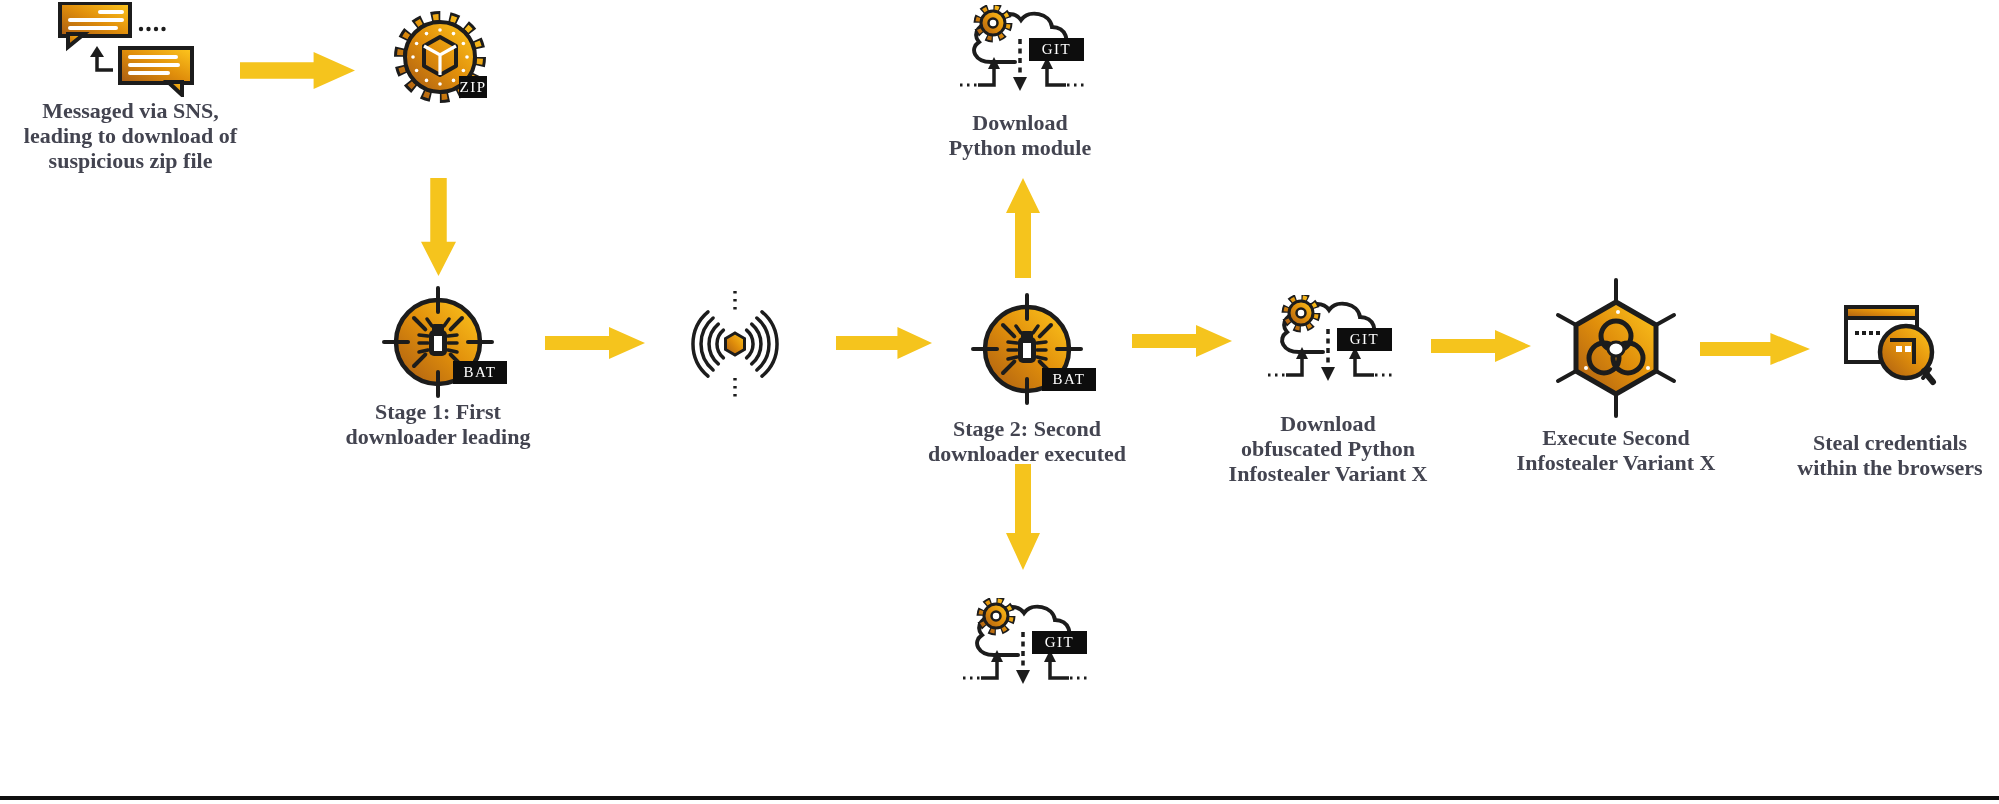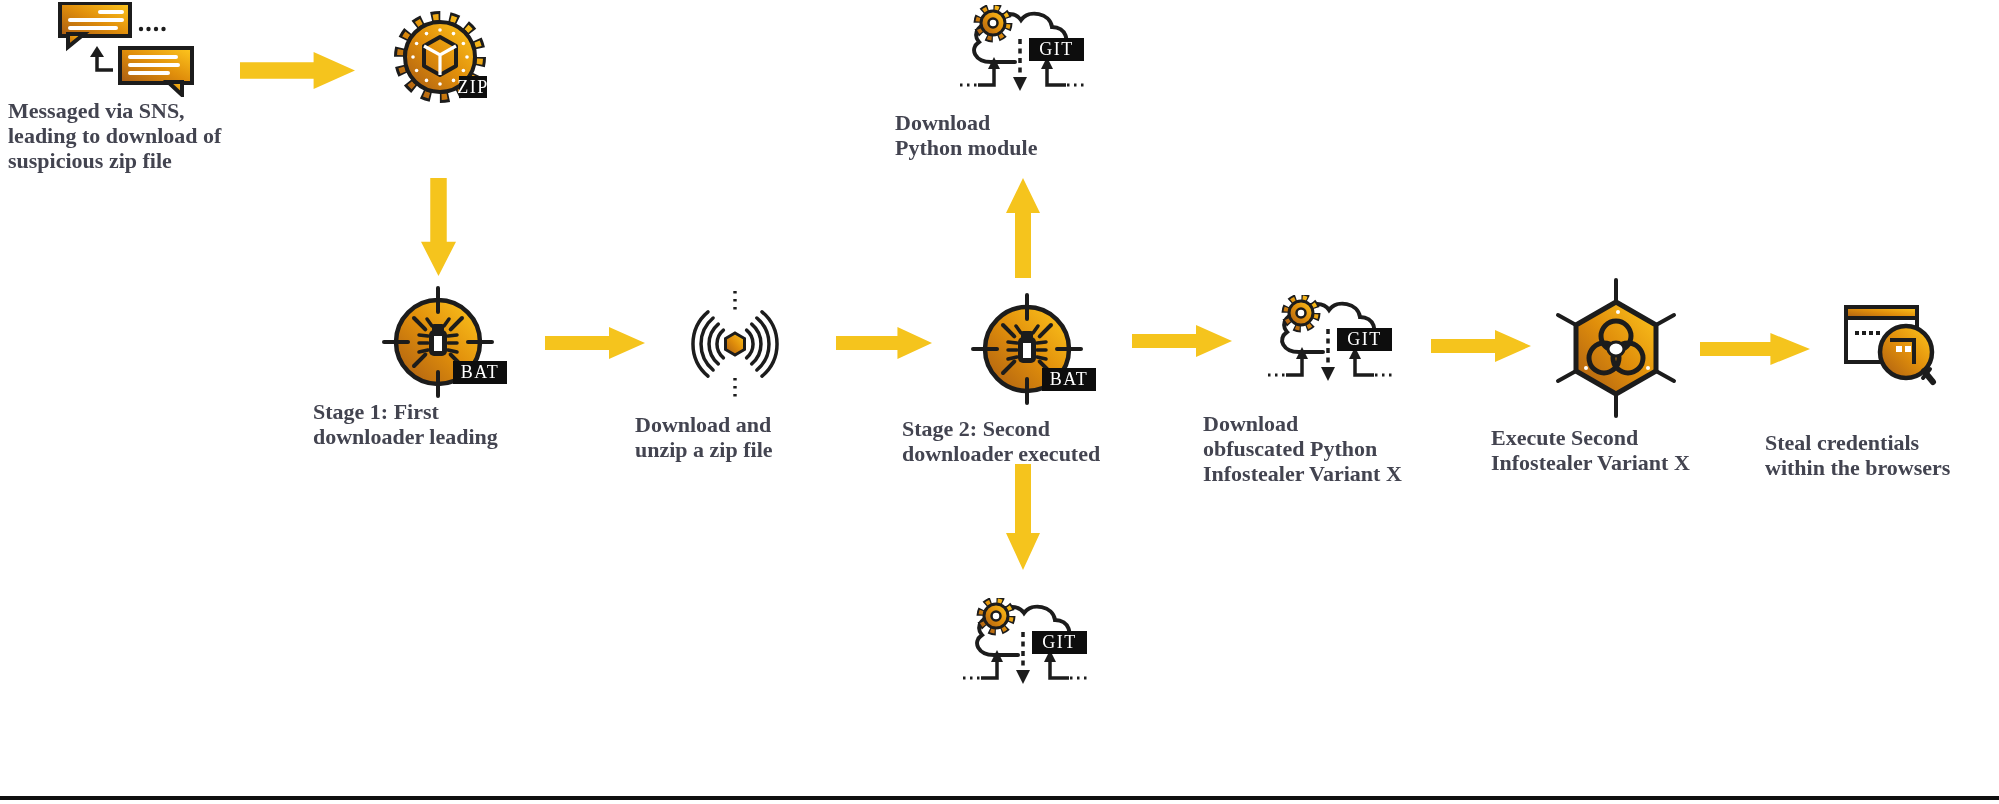--- a/index.html
+++ b/index.html
@@ -1,21 +1,21 @@
 <!DOCTYPE html>
 <html style="--arrow-yellow: #F5C41D; --icon-gold: #FFC81E; --icon-amber: #E08E0B; --icon-orange: #A85B13; --ink: #1C1C1C; --label-text: #434450; --badge-bg: #0D0D0D; --badge-text: #FFFFFF; --rule-black: #101010;"><head>
 <meta charset="utf-8">
 <style>
   html,body{margin:0;padding:0;background:#fff;}
   .canvas{position:relative;width:1999px;height:804px;background:#fff;overflow:hidden;
           font-family:"Liberation Serif",serif;}
   .label{position:absolute;font-weight:bold;font-size:22px;line-height:25px;
-         color:var(--label-text,#434450);text-align:left;white-space:pre-line;}
+         color:var(--label-text,#434450);text-align:center;white-space:pre-line;}
   .badge{position:absolute;background:var(--badge-bg,#0d0d0d);color:var(--badge-text,#fff);
-         font-size:18px;letter-spacing:1.5px;display:flex;align-items:center;justify-content:center;text-align:center;}
+         font-size:15px;letter-spacing:1.5px;display:flex;align-items:center;justify-content:center;text-align:center;}
   .icon,.arrow{position:absolute;}
   .arrow svg{display:block;width:100%;height:100%;}
   .arrow polygon{fill:var(--arrow-yellow,#F5C41D);}
   .ink{stroke:var(--ink,#1c1c1c);}
   .inkfill{fill:var(--ink,#1c1c1c);}
   .rule{position:absolute;left:0;top:796px;width:1999px;height:4px;background:var(--rule-black,#101010);}
 </style>
 </head>
 <body>
 
@@ -132,22 +132,20 @@
         <path d="M28.1,30 A34,34 0 0 0 28.1,82"></path>
         <path d="M23,23.8 A42,42 0 0 0 23,88.2"></path>
       </g>
       <g class="ink" stroke-width="3.4" stroke-dasharray="2.5 5.5">
         <line x1="50" y1="3" x2="50" y2="22"></line>
           <line x1="50" y1="90" x2="50" y2="109"></line>
       </g>
       <polygon points="50,45 59.5,50.5 59.5,61.5 50,67 40.5,61.5 40.5,50.5" fill="url(#g-gold)" class="ink" stroke-width="3"></polygon>
     </svg>
   </div>
-  <div class="label" style="left:635px;top:412px;width:200px">Download and
-unzip a zip file</div>
 
   <div class="icon" style="left:969px;top:293px;width:116px;height:114px">
     <svg viewBox="0 0 116 114" width="116" height="114">
       <circle cx="58" cy="56" r="42" fill="url(#g-gold)" class="ink" stroke-width="4.5"></circle>
       <g class="ink" stroke-width="4" stroke-linecap="round">
         <line x1="58" y1="2" x2="58" y2="26"></line>
           <line x1="58" y1="86" x2="58" y2="110"></line>
         <line x1="4" y1="56" x2="28" y2="56"></line>
           <line x1="88" y1="56" x2="112" y2="56"></line>
         <line x1="70.7" y1="43.3" x2="82" y2="32"></line>

